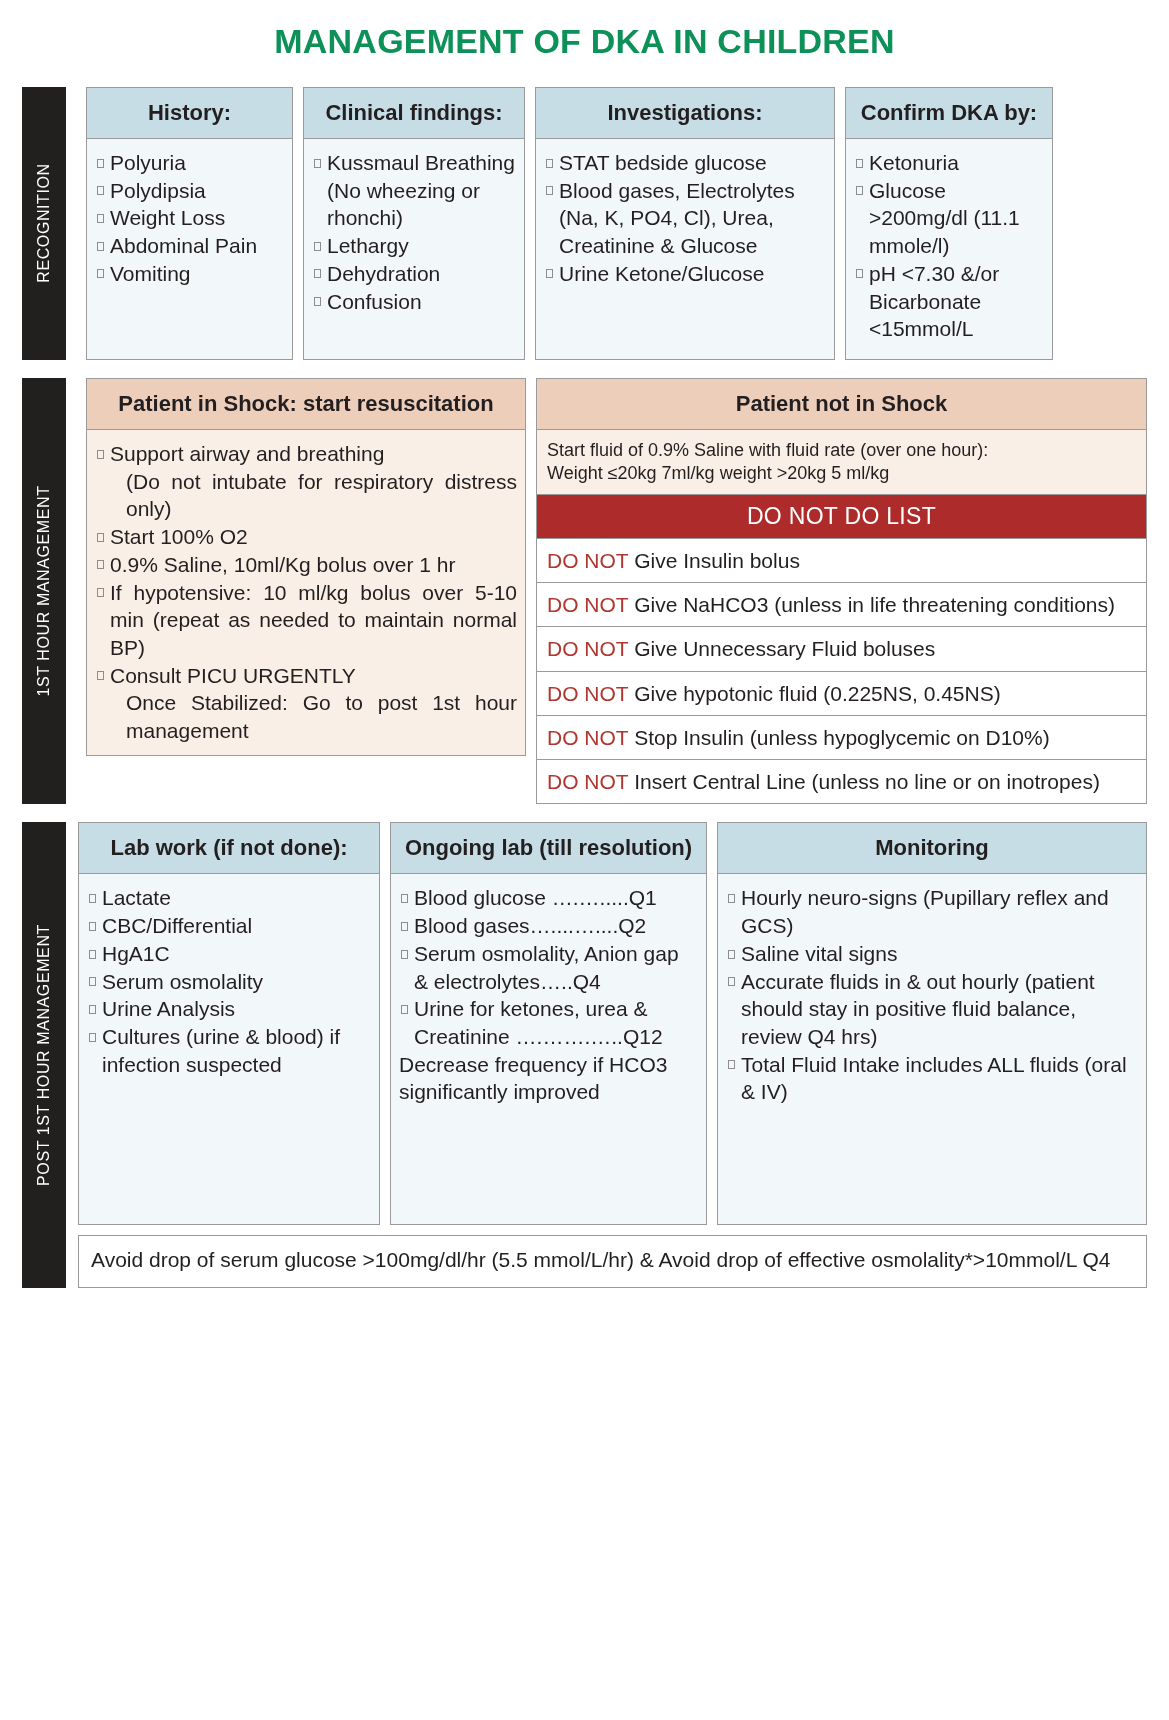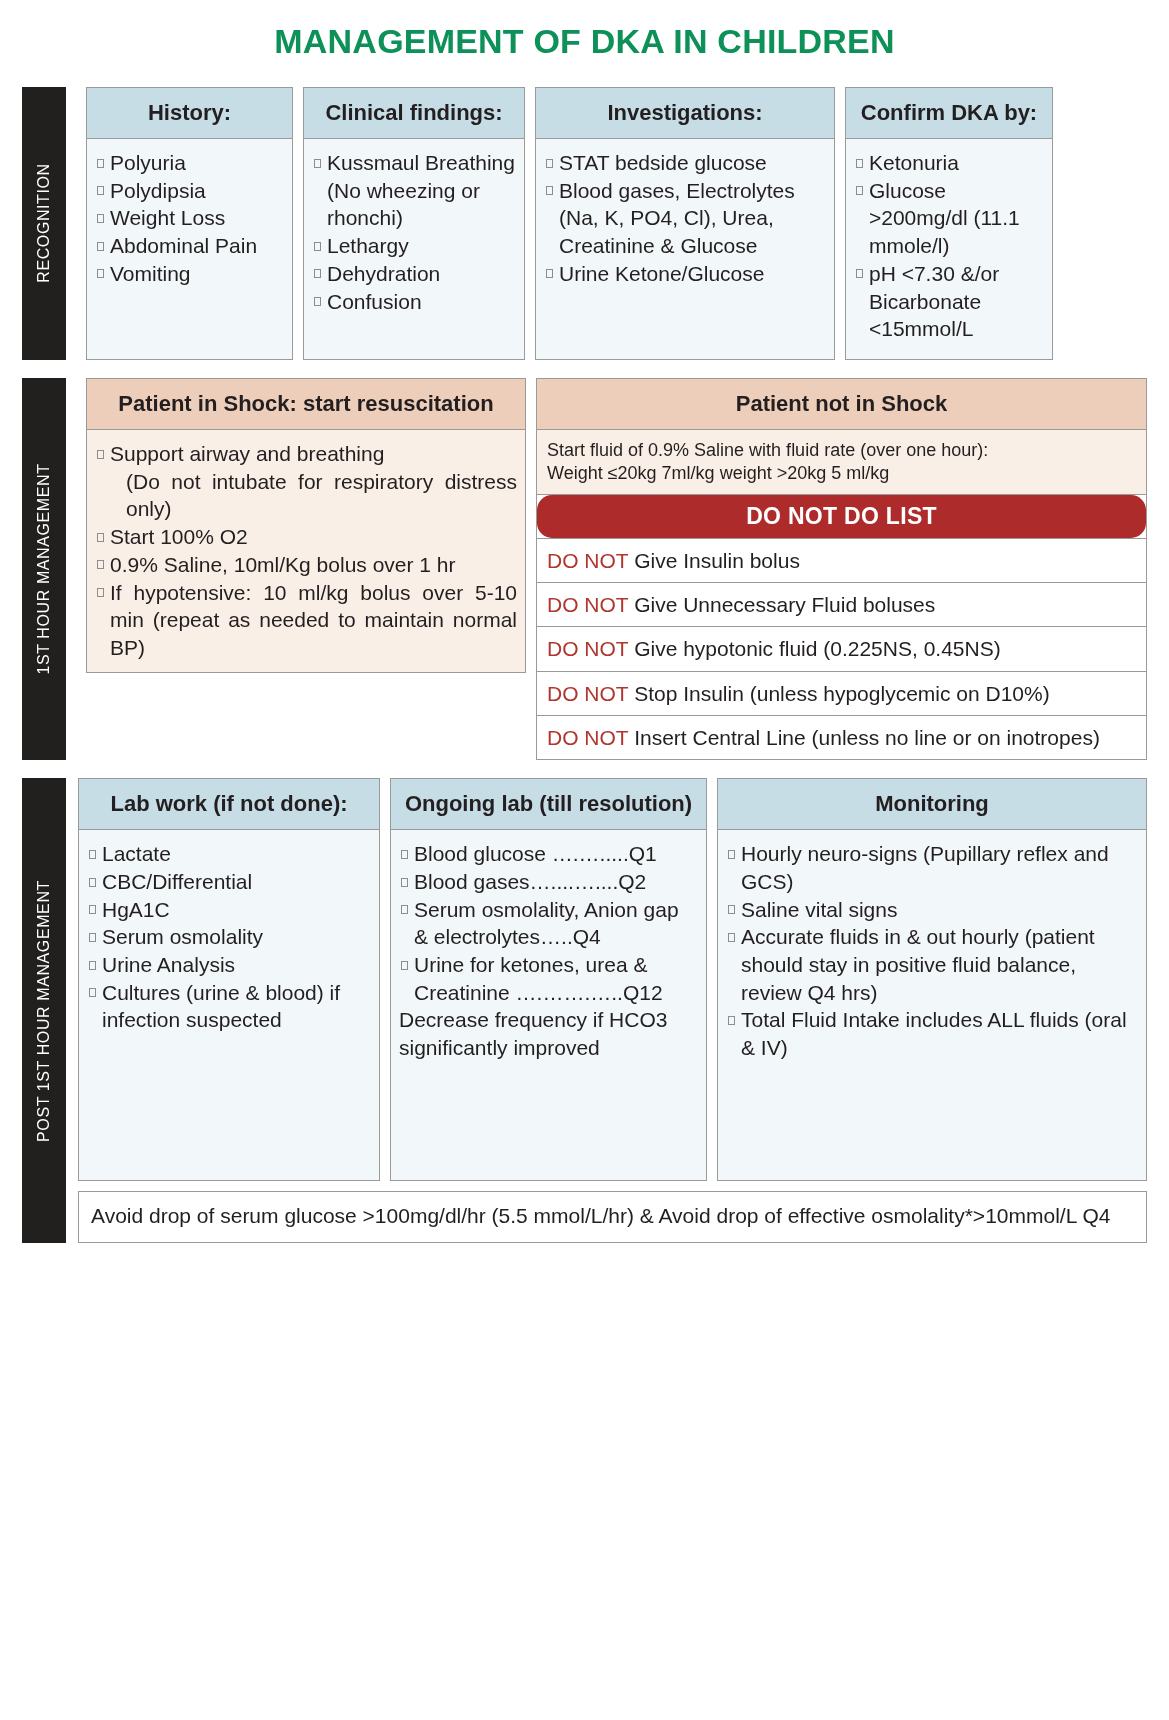--- a/index.html
+++ b/index.html
@@ -140,26 +140,25 @@
   .noshock-intro {
     background: #faefe6;
     padding: 9px 10px 8px 10px;
     font-size: 18px;
     line-height: 1.3;
     border-bottom: 1px solid #9a9a9a;
   }
   .dnd-head {
     background: #ae2b2b;
     color: #ffffff;
-    font-weight: bold;
+    font-weight: normal;
     font-size: 23px;
     text-align: center;
     padding: 8px 4px;
     letter-spacing: 0.3px;
-    border-radius: 15px;
   }
   .dnd-row {
     border-top: 1px solid #9a9a9a;
     padding: 8px 10px 8px 10px;
     font-size: 21px;
     line-height: 1.3;
     background: #ffffff;
   }
   .dnd-row:first-of-type { border-top: none; }
   .dnd-row.just { text-align: justify; }
@@ -270,35 +269,43 @@
         <div class="col-head peach">Patient in Shock: start resuscitation</div>
         <div class="col-body">
           <ul class="blist">
             <li>
               <span>Support airway and breathing</span>
               <span class="cont just">(Do not intubate for respiratory distress only)</span>
             </li>
             <li>Start 100% O2</li>
             <li>0.9% Saline, 10ml/Kg bolus over 1 hr</li>
             <li class="just" style="text-align:justify">If hypotensive: 10 ml/kg bolus over 5-10 min (repeat as needed to maintain normal BP)</li>
+            <li>
+              <span>Consult PICU URGENTLY</span>
+              <span class="cont just">Once Stabilized: Go to post 1st hour management</span>
+            </li>
           </ul>
         </div>
       </div>
 
       <div class="col noshock">
         <div class="col-head peach">Patient not in Shock</div>
         <div class="noshock-intro">
           <div>Start fluid of 0.9% Saline with fluid rate (over one hour):</div>
           <div class="nb">Weight ≤20kg  7ml/kg     weight  &gt;20kg 5 ml/kg</div>
         </div>
         <div class="dnd-head">DO NOT DO LIST</div>
 
         <div class="dnd-row">
           <span class="dnd">DO NOT</span>
           <span>Give Insulin bolus</span>
+        </div>
+        <div class="dnd-row just">
+          <span class="dnd">DO NOT</span>
+          <span>Give NaHCO3 (unless in life threatening conditions)</span>
         </div>
         <div class="dnd-row">
           <span class="dnd">DO NOT</span>
           <span>Give Unnecessary Fluid boluses</span>
         </div>
         <div class="dnd-row">
           <span class="dnd">DO NOT</span>
           <span>Give hypotonic fluid (0.225NS, 0.45NS)</span>
         </div>
         <div class="dnd-row just">

